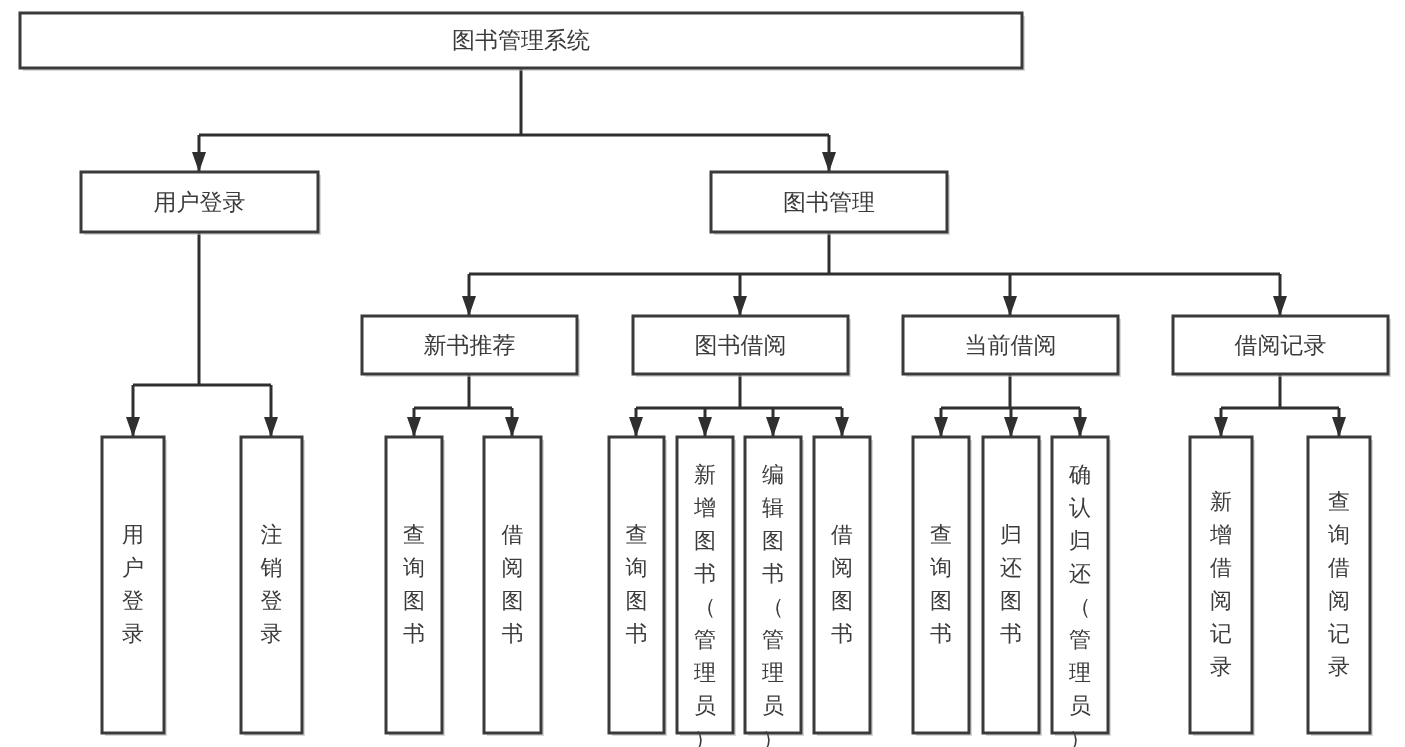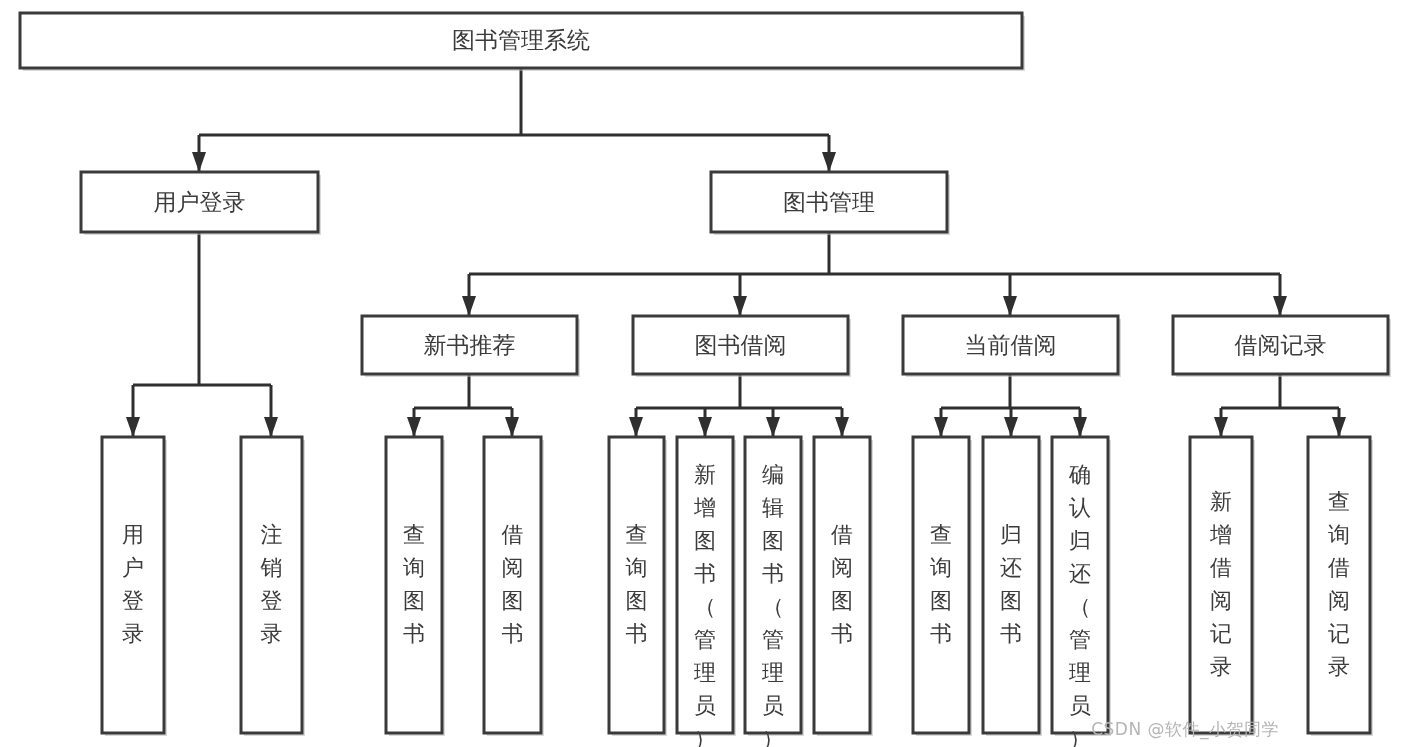--- a/index.html
+++ b/index.html
@@ -274,14 +274,13 @@
           <rect x="1308" y="437" width="62" height="296" class="node-box"></rect>
           <text x="1339" y="502.5" class="node-label vertical-char">查</text>
           <text x="1339" y="535.5" class="node-label vertical-char">询</text>
           <text x="1339" y="568.5" class="node-label vertical-char">借</text>
           <text x="1339" y="601.5" class="node-label vertical-char">阅</text>
           <text x="1339" y="634.5" class="node-label vertical-char">记</text>
           <text x="1339" y="667.5" class="node-label vertical-char">录</text>
         </g>
       </g>
   </svg>
-  <div class="watermark">CSDN @软件_小贺同学</div>
 </div>
 
 </body></html>

